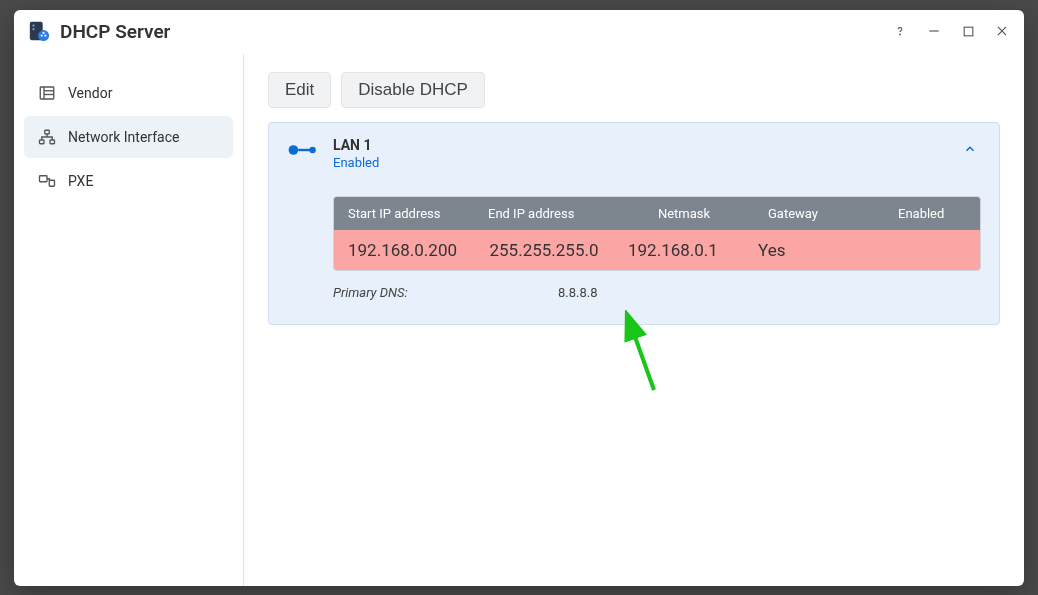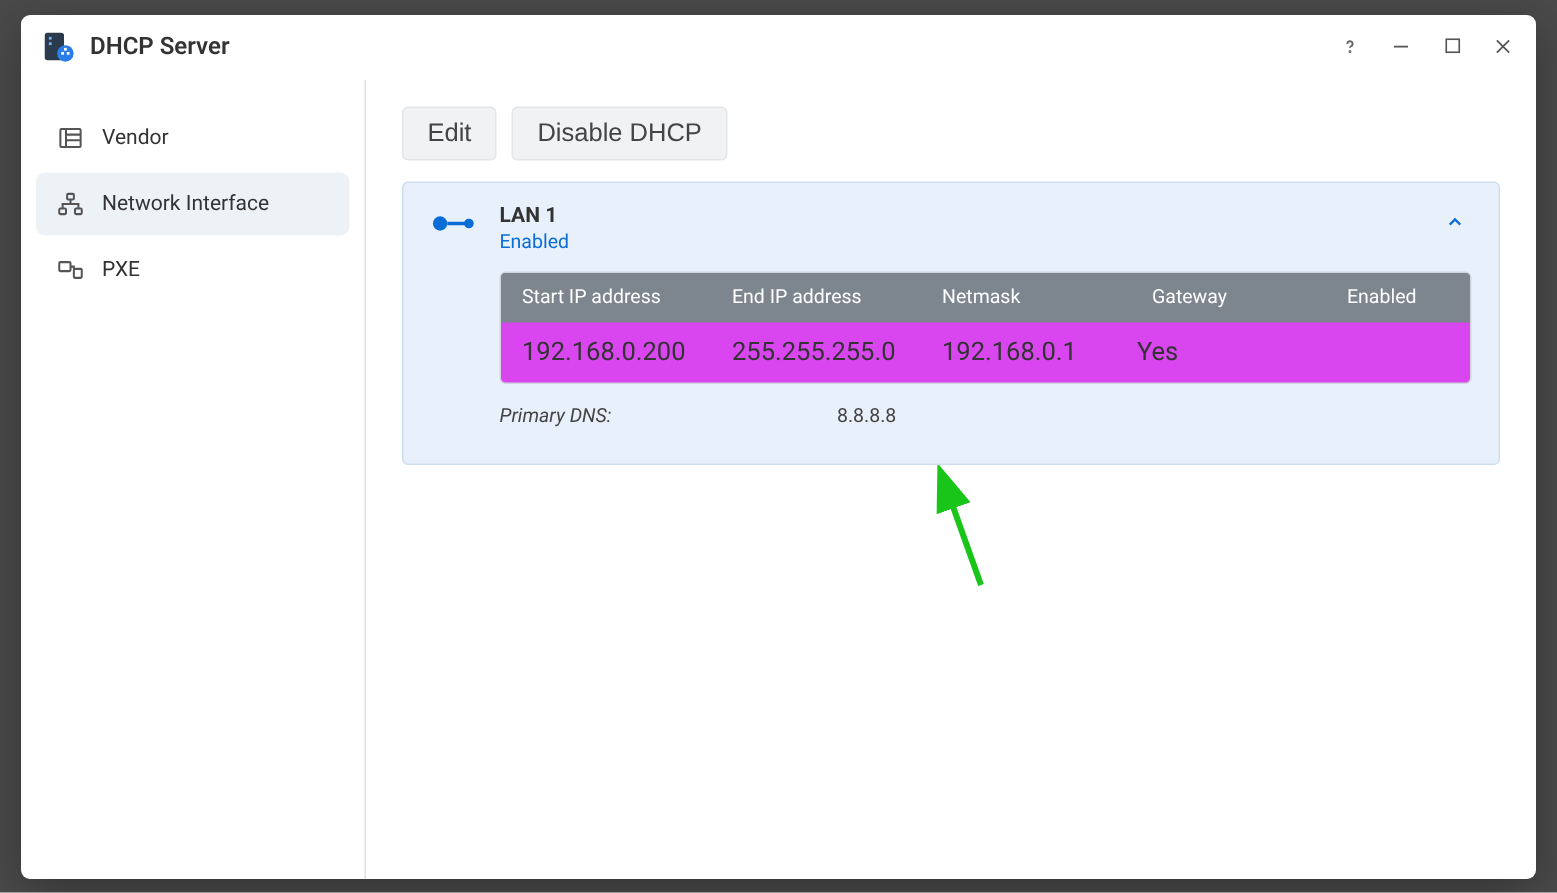--- a/index.html
+++ b/index.html
@@ -29,21 +29,21 @@
       padding: 10px 14px;
       border-bottom: 1px solid #fff;
     }
     .app-icon {
       width: 22px;
       height: 22px;
       margin-right: 10px;
       flex-shrink: 0;
     }
     .title {
-      font-size: 16px;
+      font-size: 19px;
       font-weight: 600;
       color: #333;
       flex: 1;
     }
     .win-controls {
       display: flex;
       gap: 18px;
       align-items: center;
     }
     .win-btn {
@@ -132,43 +132,43 @@
     .panel-status {
       color: #0a6cd6;
       font-size: 13px;
     }
     .chevron {
       color: #0a6cd6;
       padding: 4px;
       cursor: pointer;
     }
     .tbl {
-      margin-top: 12px;
+      margin-top: 26px;
       margin-left: 46px;
       border: 1px solid #cfd5db;
       border-radius: 4px;
       overflow: hidden;
-      background: #d946ef;
+      background: #fca5a5;
     }
     .tbl-head {
       display: flex;
       background: #7d858f;
       color: #fff;
       font-size: 13px;
     }
     .tbl-head > div { padding: 9px 14px; }
     .tbl-row {
       display: flex;
       font-size: 17px;
       color: #333;
     }
     .tbl-row > div { padding: 10px 14px; }
     .c1 { width: 140px; }
     .c2 { width: 140px; }
-    .c3 { width: 140px; }
+    .c3 { width: 140px; text-align: center; }
     .c4 { width: 130px; }
     .c5 { flex: 1; }
     .dns-rows {
       margin-top: 14px;
       margin-left: 46px;
       font-size: 13px;
       color: #444;
     }
     .dns-row {
       display: flex;

